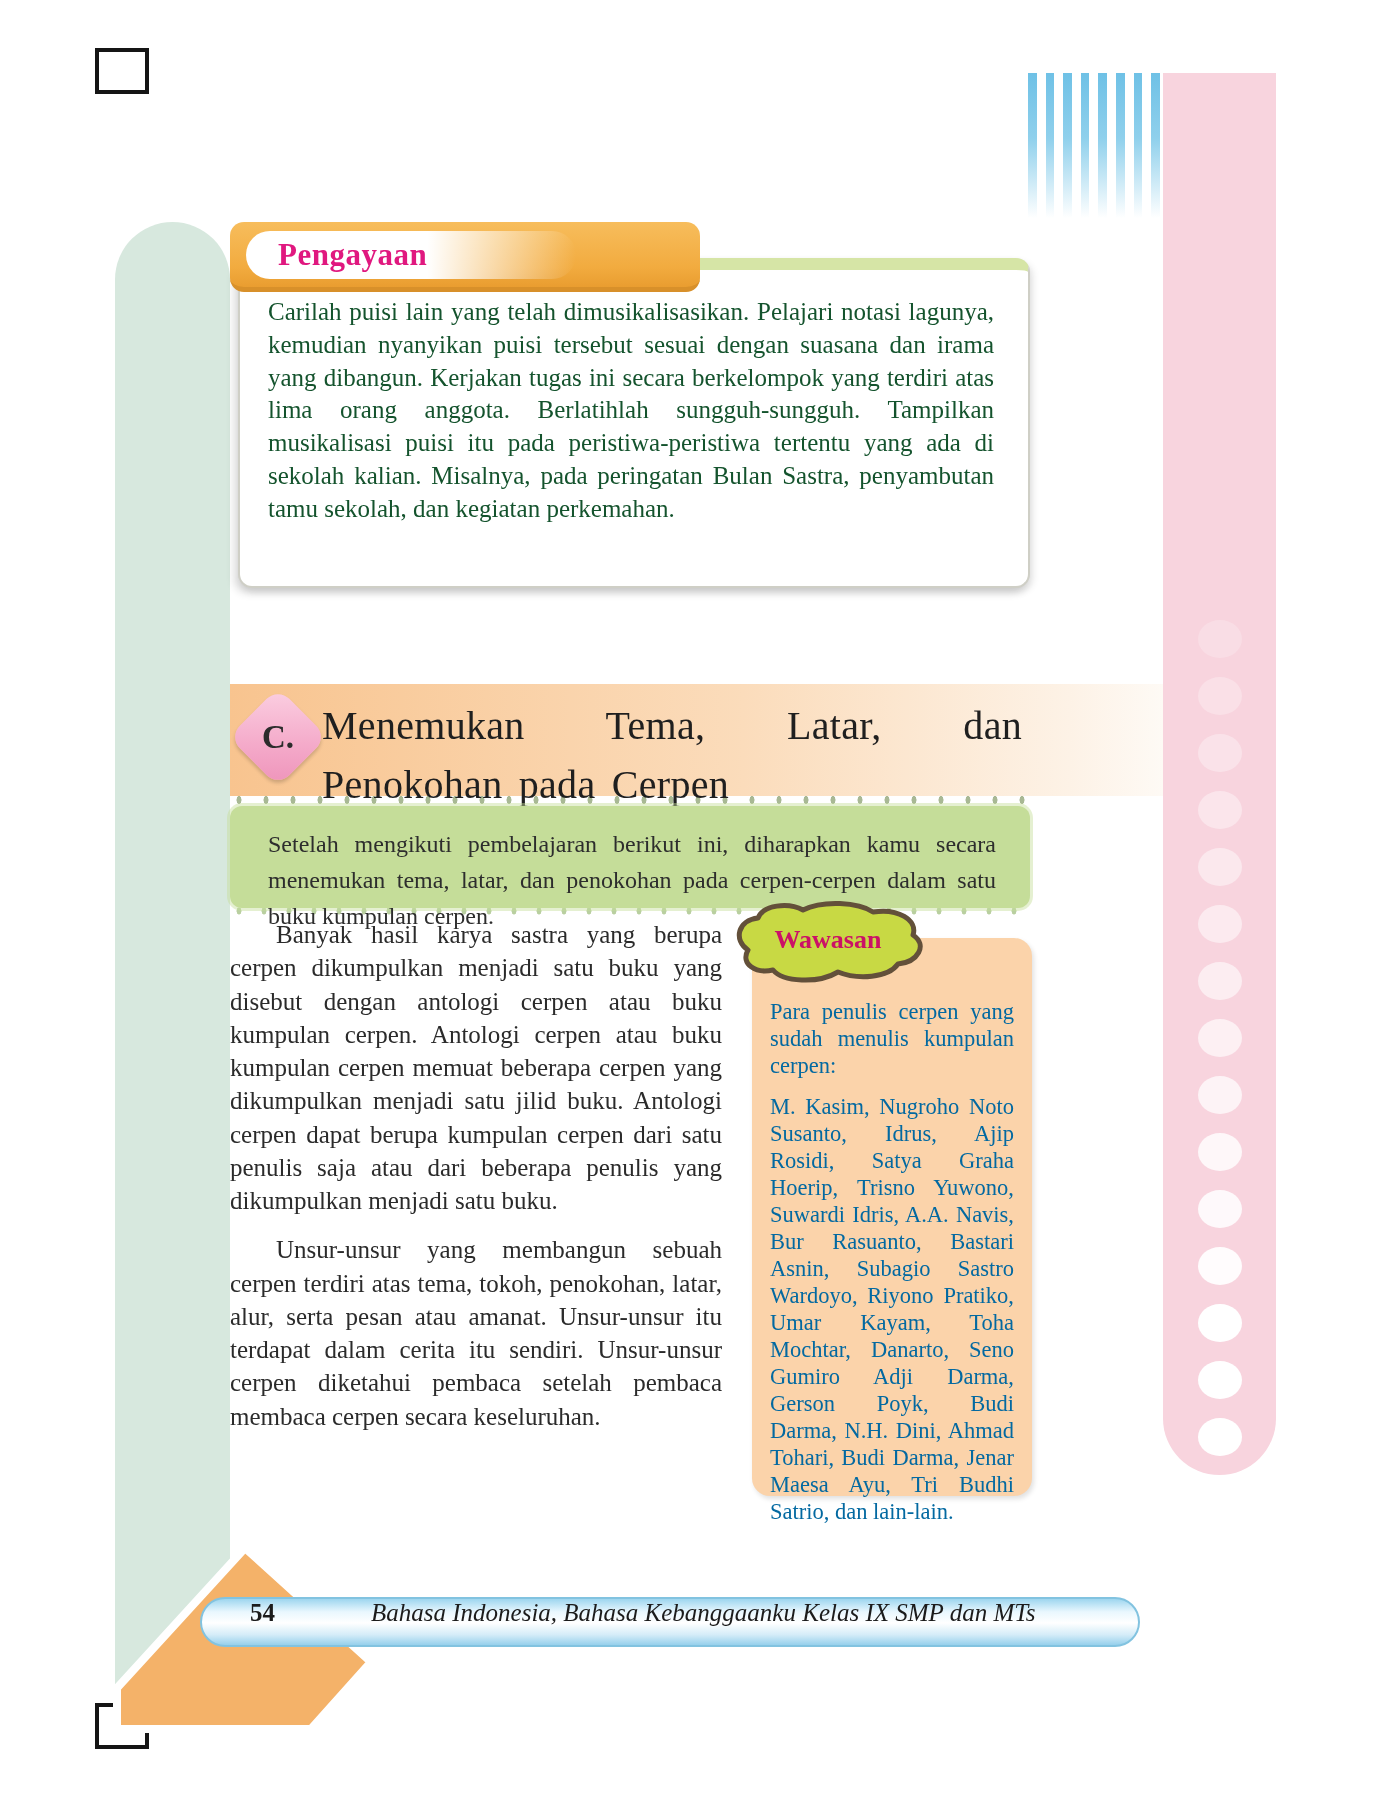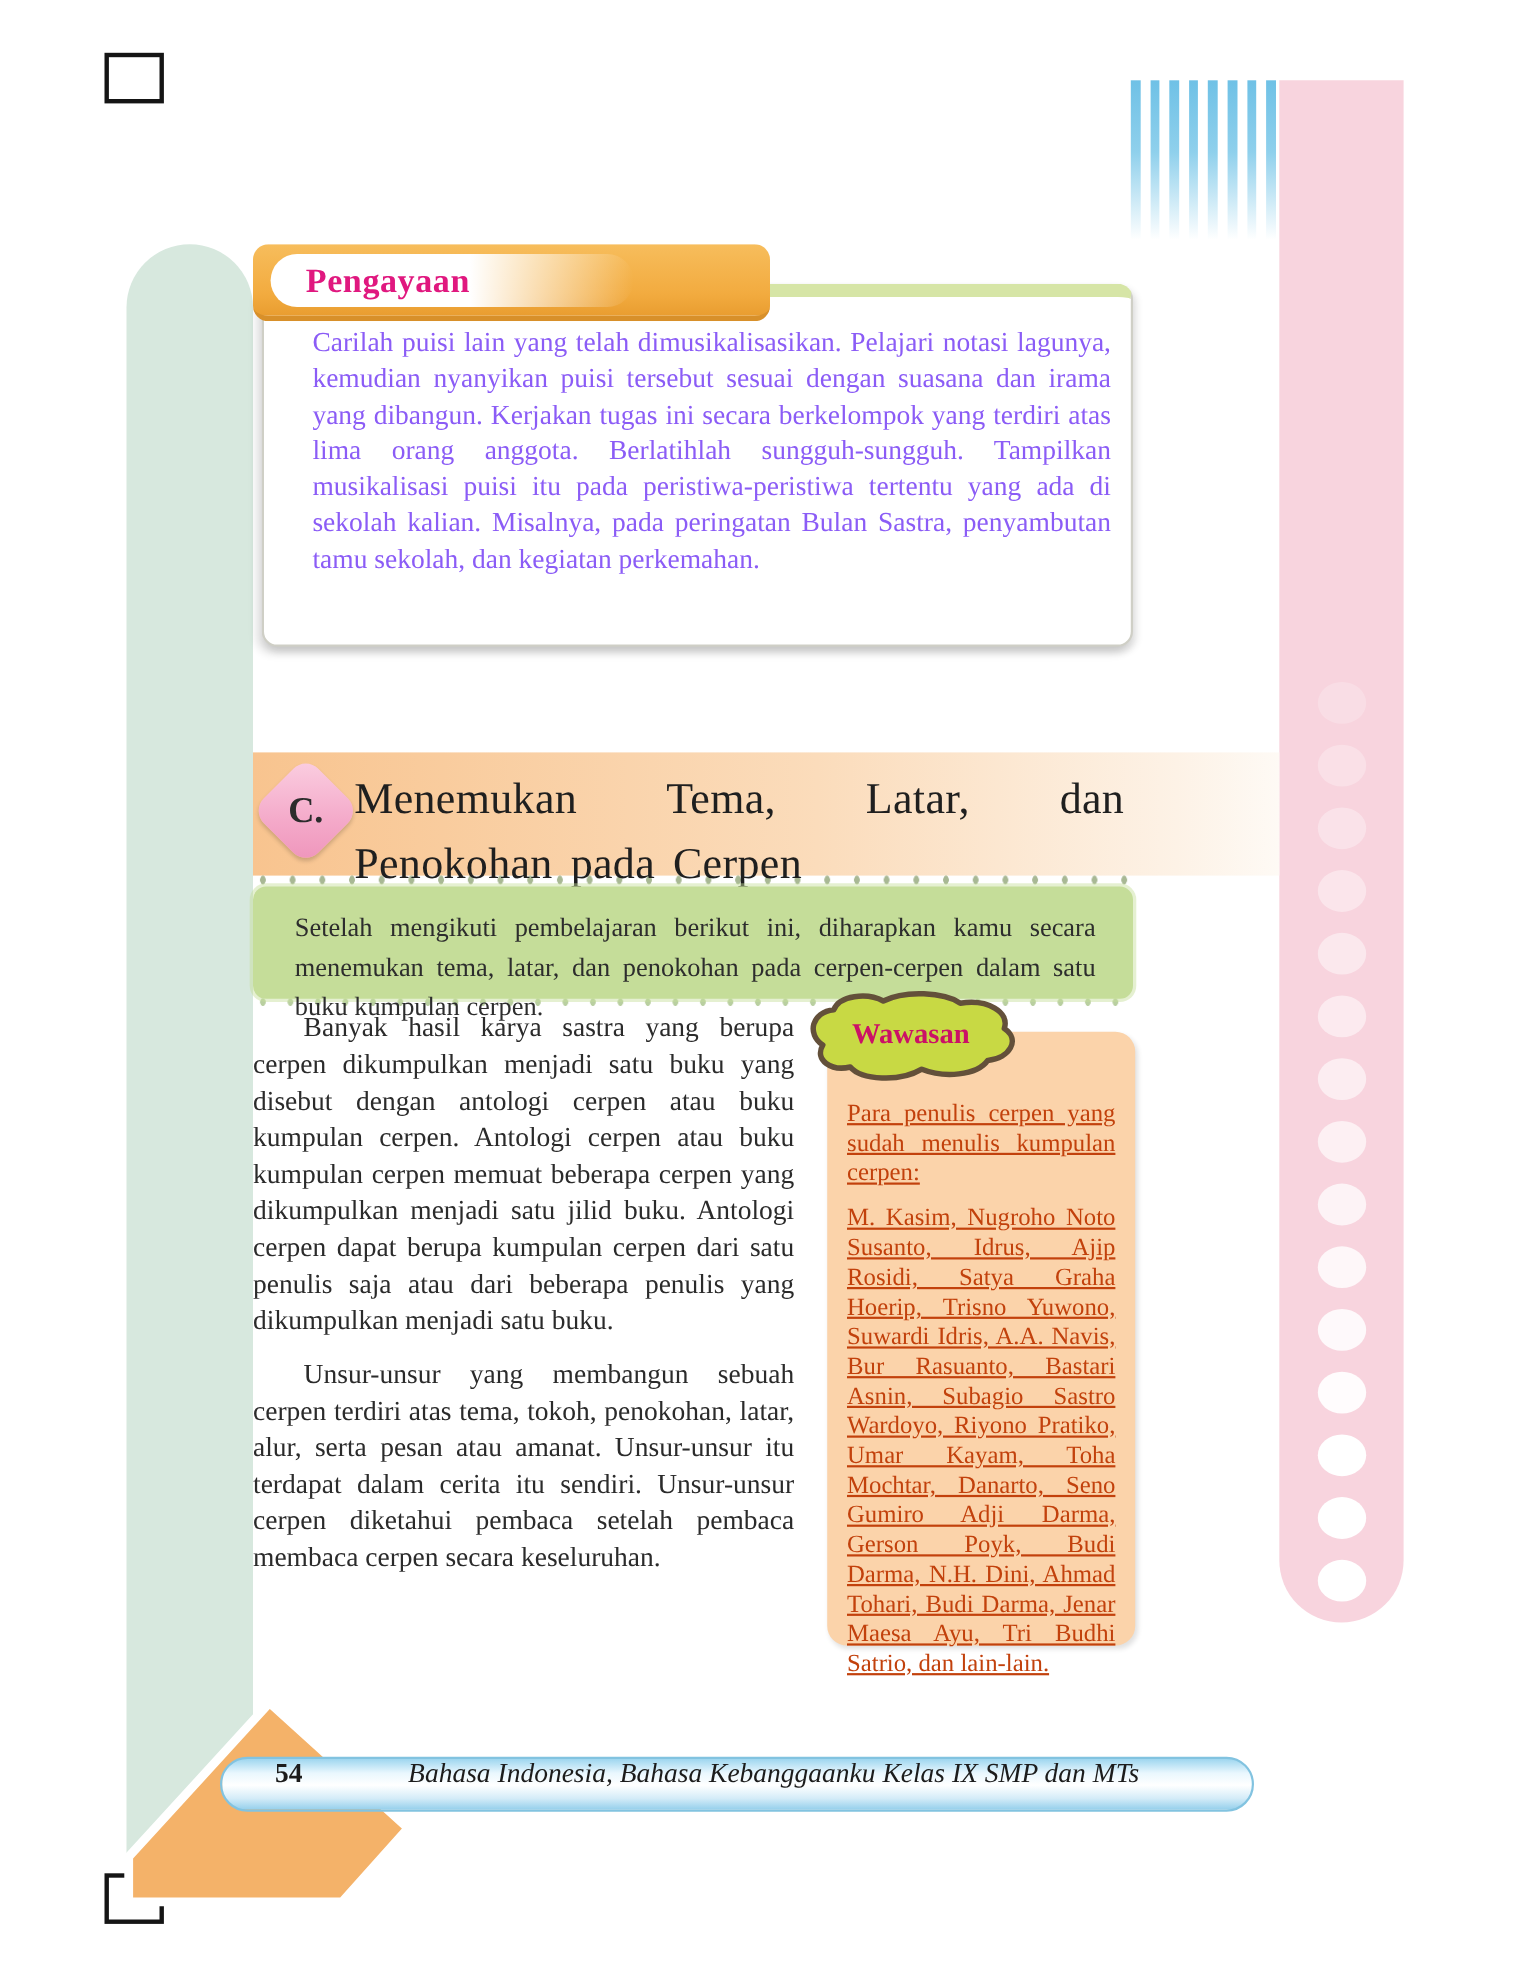--- a/index.html
+++ b/index.html
@@ -34,22 +34,22 @@
   
   .peng-box{position:absolute;left:238px;top:258px;width:792px;height:330px;box-sizing:border-box;
     background:#ffffff;border:2px solid #cfcfc6;border-top:12px solid #d6e5a6;border-radius:14px;
     box-shadow:-4px 5px 9px rgba(0,0,0,.14), 3px 4px 7px rgba(0,0,0,.10);z-index:2;}
   .peng-tab{position:absolute;left:230px;top:222px;width:470px;height:70px;border-radius:14px;
     background:linear-gradient(180deg,#f7bd5c 0%,#f2ab3f 70%,#e99d30 100%);
     border-bottom:5px solid #d8902a;box-sizing:border-box;z-index:3;}
   .peng-tab-pill{position:absolute;left:16px;top:9px;width:330px;height:48px;border-radius:24px;
     background:linear-gradient(90deg,#ffffff 55%,rgba(255,255,255,0) 100%);display:flex;align-items:center;}
   .peng-title{font-weight:bold;font-size:31px;color:#e0187f;margin-left:32px;letter-spacing:.5px;}
-  .peng-body{position:absolute;left:284px;top:296px;width:726px;font-size:25px;line-height:1.31;
-    text-align:justify;color:#8b5cf6;z-index:4;}
+  .peng-body{position:absolute;left:268px;top:296px;width:726px;font-size:25px;line-height:1.31;
+    text-align:justify;color:#14532d;z-index:4;}
   
   .sec-bar{position:absolute;left:230px;top:684px;width:933px;height:112px;
     background:linear-gradient(90deg,#f8c48f 0%,#fbdcbb 55%,#fdf2e6 90%,#fefaf5 100%);z-index:1;}
   .sec-hooks{position:absolute;left:230px;top:794px;width:800px;height:14px;
     background-image:radial-gradient(ellipse 5px 8px at 9px 6px, #a8b894 45%, rgba(255,255,255,0) 55%);
     background-size:27px 14px;background-repeat:repeat-x;z-index:1;}
   .diamond{position:absolute;left:243px;top:702px;width:70px;height:70px;transform:rotate(45deg);
     border-radius:16px;background:linear-gradient(135deg,#fbd0e2 0%,#f4a9c9 60%,#ee93ba 100%);
     box-shadow:2px 2px 4px rgba(0,0,0,.18);z-index:2;}
   .diamond span{position:absolute;left:0;top:0;width:70px;height:70px;transform:rotate(-45deg);
@@ -65,21 +65,21 @@
   
   .col-left{position:absolute;left:230px;top:918px;width:492px;z-index:2;}
   .col-left p{margin:0 0 16px 0;font-size:25px;line-height:1.33;text-align:justify;text-indent:46px;color:#2b2b2b;}
   
   .waw-panel{position:absolute;left:752px;top:938px;width:280px;height:558px;box-sizing:border-box;
     background:#fbd3aa;border-radius:18px;box-shadow:2px 3px 5px rgba(0,0,0,.12);z-index:2;}
   .waw-cloud{position:absolute;left:728px;top:900px;width:200px;height:88px;z-index:3;}
   .waw-cloud .label{position:absolute;left:0;top:0;width:200px;height:80px;display:flex;align-items:center;
     justify-content:center;font-weight:bold;font-size:26px;color:#cb1167;}
   .waw-text{position:absolute;left:770px;top:998px;width:244px;z-index:3;}
-  .waw-text p{margin:0 0 14px 0;font-size:22.5px;line-height:1.2;text-align:justify;color:#c2410c;text-decoration:underline;}
+  .waw-text p{margin:0 0 14px 0;font-size:22.5px;line-height:1.2;text-align:justify;color:#0369a1;}
 </style>
 </head>
 <body>
 
 <div id="page">
 
   <div class="regmark top"></div>
   <div class="regmark bottom"></div>
 
   <div class="pink-strip">

